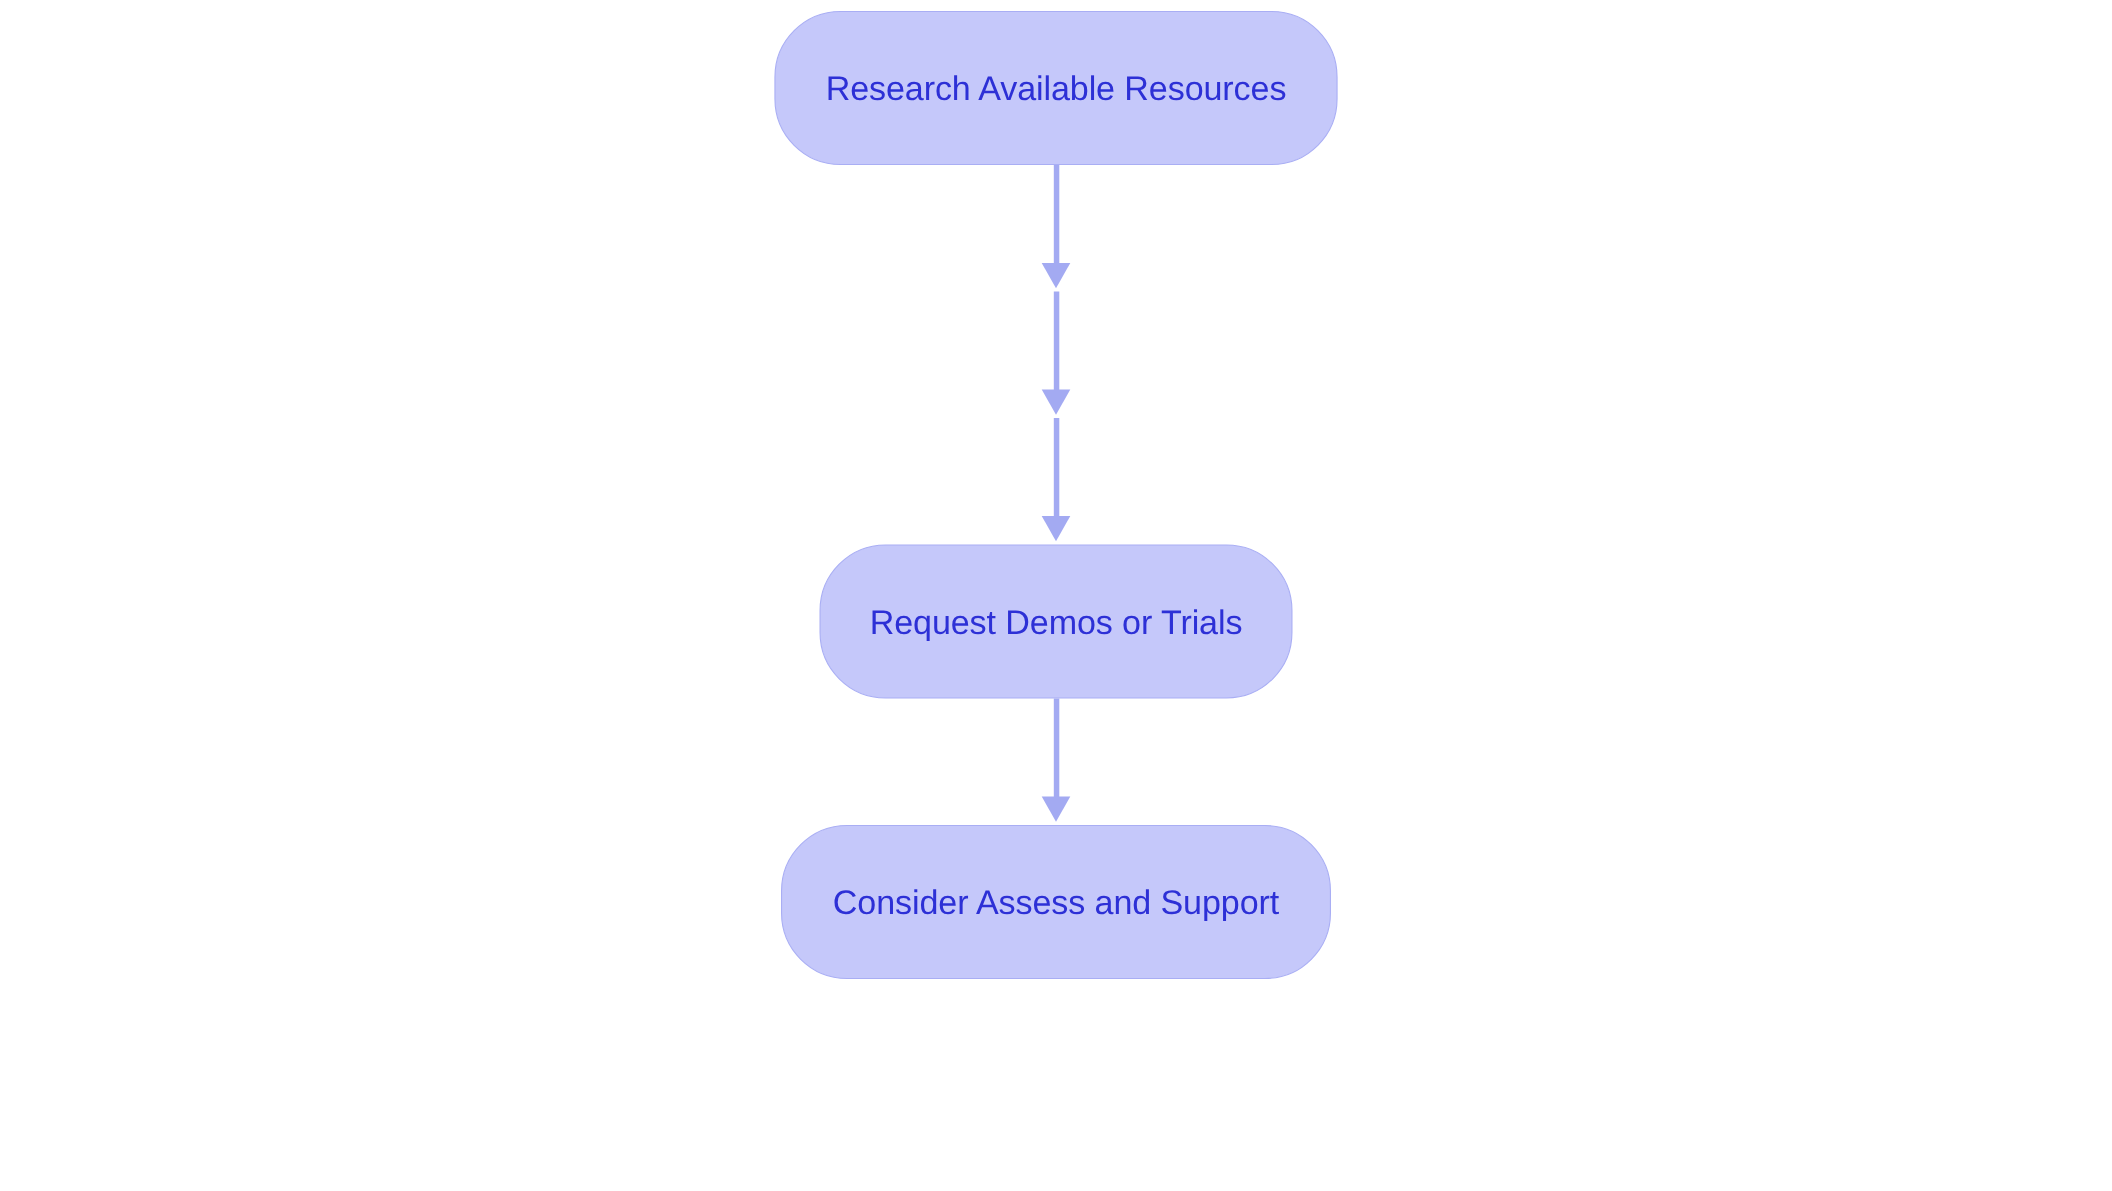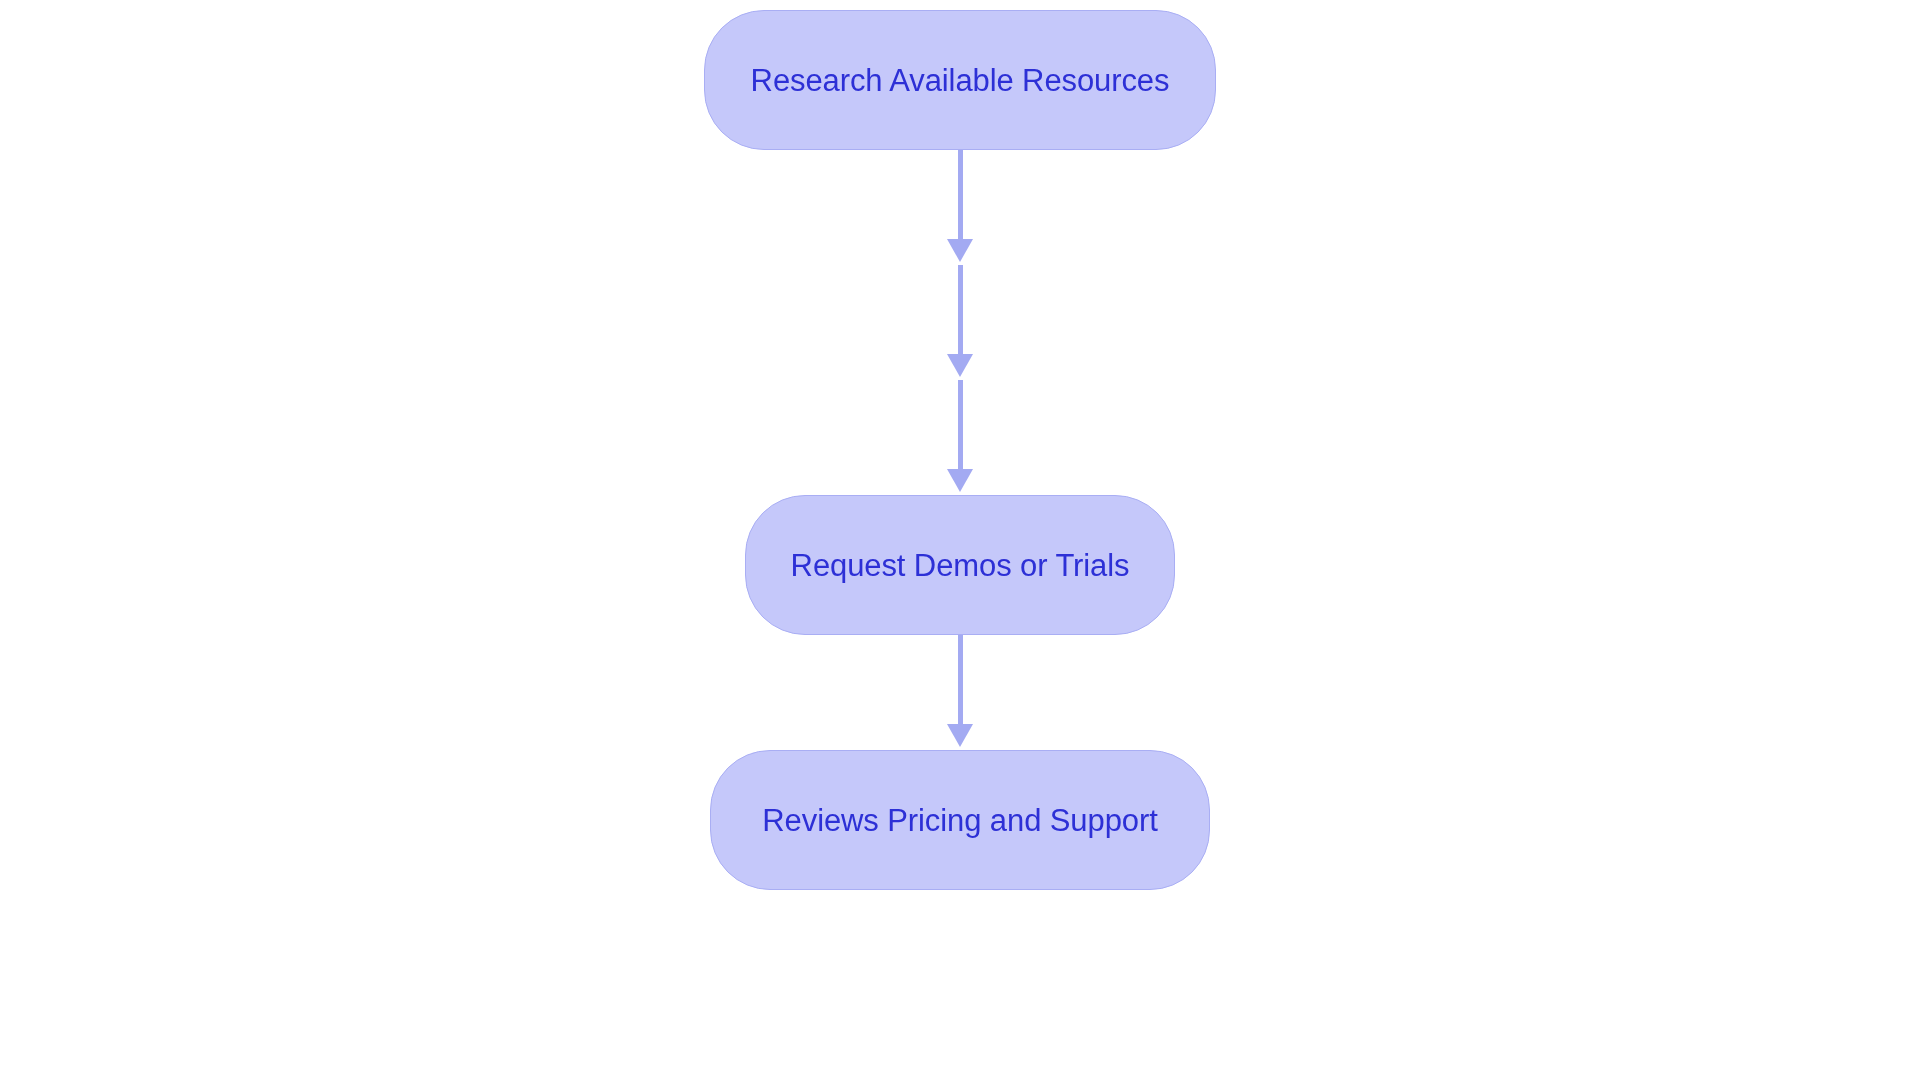--- a/index.html
+++ b/index.html
@@ -126,17 +126,17 @@
     <div class="node node-w4">
       <span class="node-label">Request Demos or Trials</span>
     </div>
 
     <div class="connector">
       <div class="connector-line"></div>
       <div class="connector-head"></div>
     </div>
 
     <div class="node node-w5">
-      <span class="node-label">Reviews Pricing and Support</span>
+      <span class="node-label">Consider Assess and Support</span>
     </div>
 
   </div>
 </div>
 
 </body></html>

